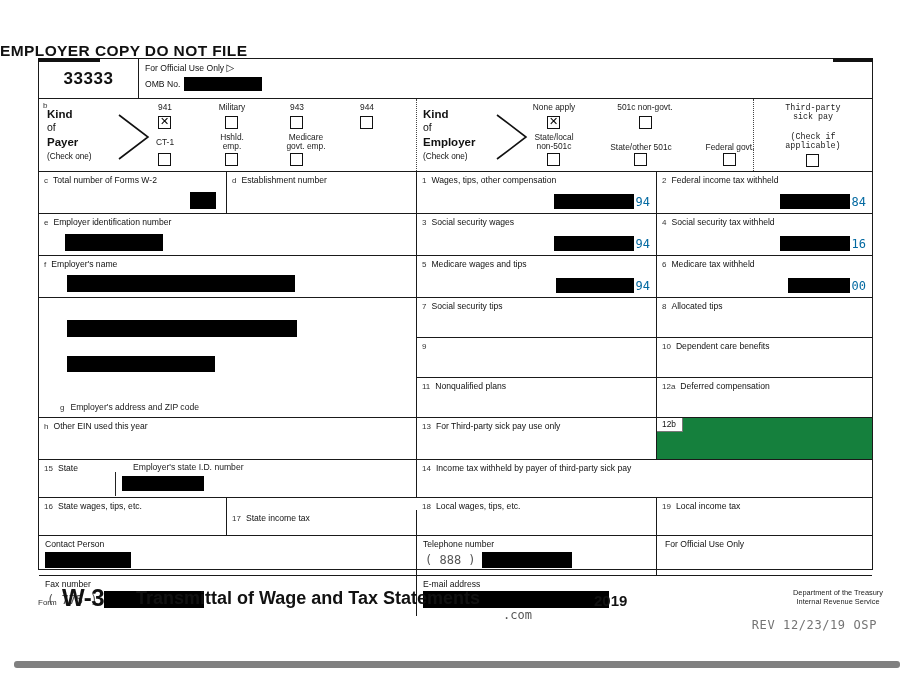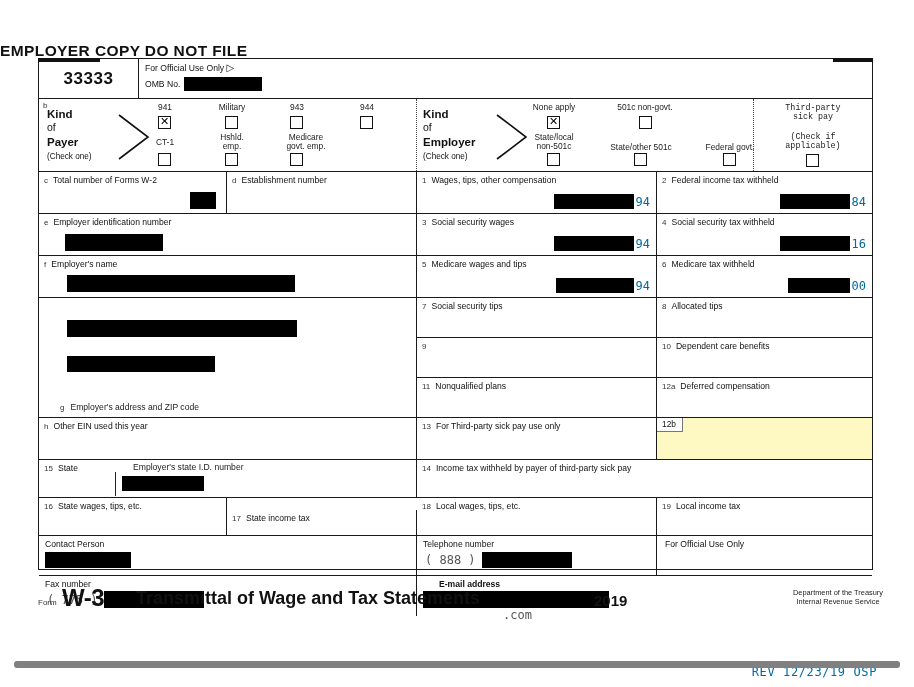--- a/index.html
+++ b/index.html
@@ -123,21 +123,21 @@
     font-size: 8.4px; line-height: 1.1;
     text-align: center;
     color: #1b1b1b;
   }
   .d-letter { position: absolute; left: 4px; top: 2px; font-size: 8px; color:#333; }
 
   
   .datacell { position: relative; }
 
   
-  .shaded { background: #fef9c3; }
+  .shaded { background: #15803d; }
   .tab12b {
     position: absolute; left: 0; top: 0;
     background: #fff;
     border-right: 1.2px solid #777;
     border-bottom: 1.2px solid #777;
     padding: 1px 6px 2px 5px;
     font-size: 8.4px;
   }
 
   
@@ -151,23 +151,22 @@
     position: absolute;
     left: 38px; top: 580px; width: 845px; height: 60px;
   }
   #f-form { position: absolute; left: 0; top: 18px; font-size: 8px; color: #333; }
   #f-w3 { position: absolute; left: 24px; top: 4px; font-size: 24px; font-weight: bold; letter-spacing: -.5px;}
   #f-desc { position: absolute; left: 98px; top: 8px; font-size: 18px; font-weight: bold; }
   #f-year { position: absolute; left: 556px; top: 12px; font-size: 15px; font-weight: bold; }
   #f-dept { position: absolute; right: 0; top: 8px; font-size: 7.4px; text-align: center; line-height: 1.25; color:#222;}
   #f-rev {
     position: absolute; right: 6px; top: 38px;
-    font-size: 12px; letter-spacing: .6px; color: #0369a1;
+    font-size: 12px; letter-spacing: .6px; color: #737373;
     font-family: "DejaVu Sans Mono", monospace;
-    margin-top: 47px;
   }
 
   
   #pagebar {
     position: absolute;
     left: 14px; top: 661px;
     width: 886px; height: 7px;
     background: #808080;
     border-radius: 3px;
   }
@@ -485,21 +484,21 @@
 
   <div class="row" style="height:40px;">
     <div class="cell br datacell" style="width:378px;">
       <span class="boxlabel" style="left:6px;">Fax number</span>
       <span style="position:absolute;left:8px;top:15px;display:flex;align-items:center;gap:6px;">
         <span class="paren">( 775 )</span>
         <span class="redact" style="width:100px;height:17px;"></span>
       </span>
     </div>
     <div class="cell datacell" style="flex:1;">
-      <span class="boxlabel" style="left:22px;font-weight:bold;">E-mail address</span>
+      <span class="boxlabel" style="left:6px;">E-mail address</span>
       <span style="position:absolute;left:6px;top:15px;display:flex;align-items:center;flex-direction:column;">
         <span class="redact" style="width:186px;height:17px;"></span>
         <span class="paren" style="margin-left:3px;">.com</span>
       </span>
     </div>
   </div>
 
 </div>
 
 <div id="footer">

